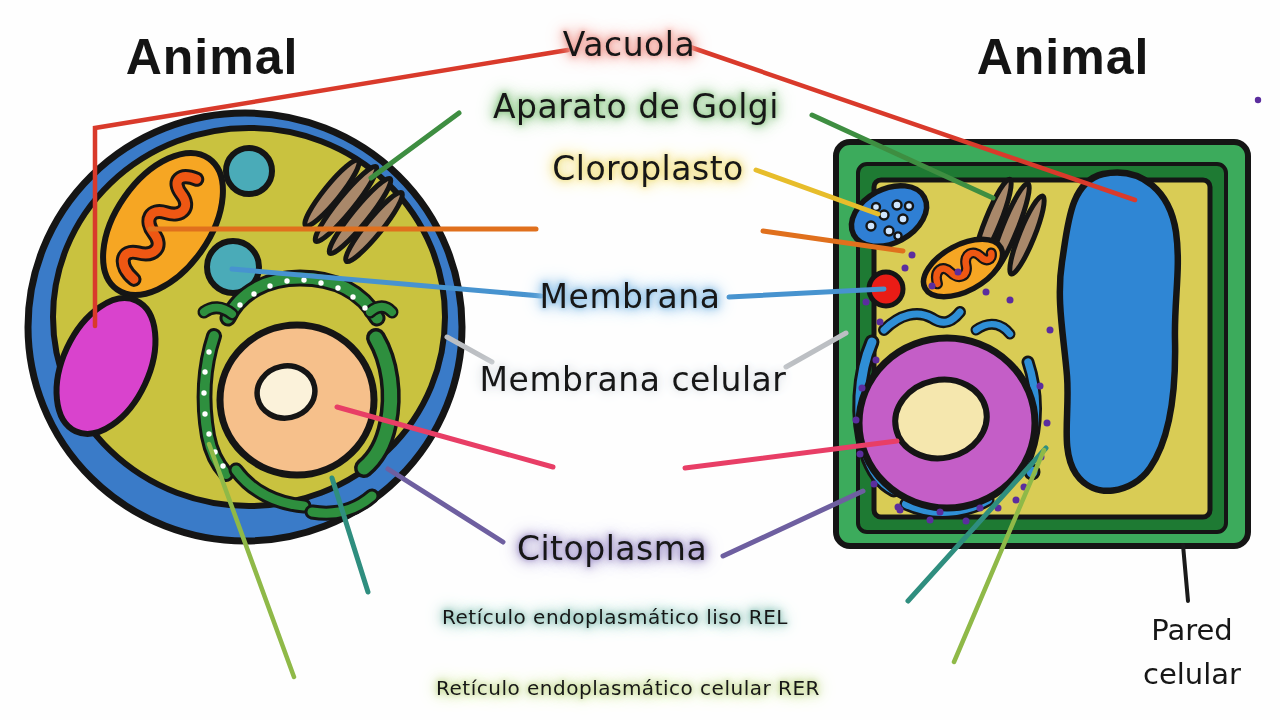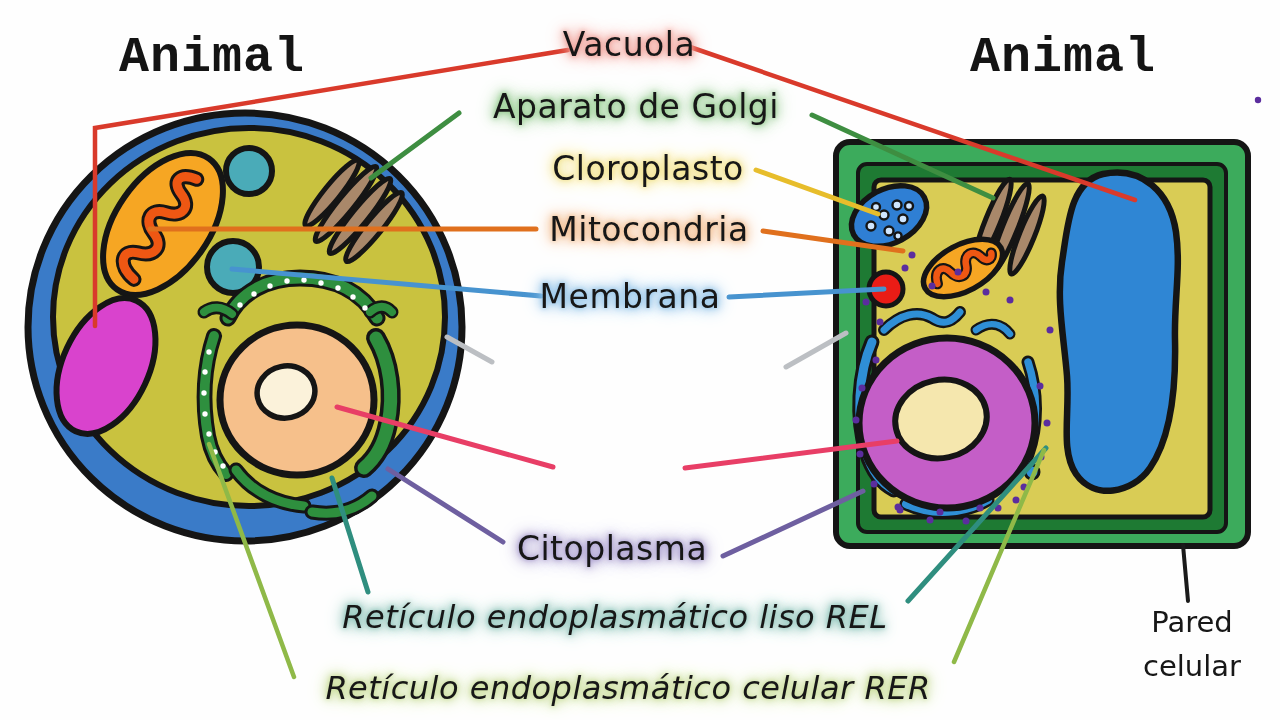--- a/index.html
+++ b/index.html
@@ -2,26 +2,26 @@
 <html><head>
 <meta charset="utf-8">
 <style>
   html,body{margin:0;padding:0;background:#ffffff;}
   .stage{position:relative;width:1280px;height:720px;background:#fefefe;overflow:hidden;
          font-family:"DejaVu Sans",sans-serif;}
   svg{position:absolute;left:0;top:0;}
   .lbl{position:absolute;transform:translate(-50%,-50%);white-space:nowrap;
        font-size:33px;color:#171717;font-weight:500;letter-spacing:.5px;
        text-shadow:0 0 4px var(--glow),0 0 8px var(--glow),0 0 14px var(--glow),0 0 20px var(--glow);}
-  .lbl.small{font-size:32px;font-style:italic;}
+  .lbl.small{font-size:20px;}
   .title{position:absolute;transform:translate(-50%,-50%);white-space:nowrap;
-         font-family:Liberation Mono, monospace;font-weight:bold;
+         font-family:Liberation Sans, sans-serif;font-weight:bold;
          font-size:50px;color:#141414;letter-spacing:1px;}
   .pared{position:absolute;transform:translate(-50%,0);width:170px;text-align:center;
-         font-size:29px;line-height:44px;color:#171717;}
+         font-size:29px;line-height:44px;color:#171717;margin-top:8px;}
 </style>
 </head>
 <body>
 
 <div class="stage">
 
 <svg width="1280" height="720" viewBox="0 0 1280 720">
 
   <g>
     <ellipse cx="245" cy="327" rx="217" ry="214" fill="#3a7bc8" stroke="#151515" stroke-width="7"></ellipse>
@@ -195,21 +195,21 @@
     <line x1="954" y1="662" x2="1044" y2="450" stroke="#8fb948" stroke-width="4.5"></line>
   </g>
 </svg>
 
 <div class="title" style="left:212px;top:57px;">Animal</div>
 <div class="title" style="left:1063px;top:57px;">Animal</div>
 
 <div class="lbl" style="left:636px;top:106px;--glow:#96cc90;">Aparato de Golgi</div>
 <div class="lbl" style="left:629px;top:44px;--glow:#ef9d94;">Vacuola</div>
 <div class="lbl" style="left:648px;top:168px;--glow:#f2e186;">Cloroplasto</div>
-<div class="lbl" style="left:649px;top:229px;--glow:#f3bf92;">Mitocondria</div>
 <div class="lbl" style="left:630px;top:296px;--glow:#92c3e8;">Membrana</div>
+<div class="lbl" style="left:633px;top:379px;--glow:#e8ebee;">Membrana celular</div>
 <div class="lbl" style="left:612px;top:548px;--glow:#a89cce;">Citoplasma</div>
 <div class="lbl small" style="left:615px;top:617px;--glow:#8ec4ba;">Retículo endoplasmático liso REL</div>
 <div class="lbl small" style="left:628px;top:688px;--glow:#c8dc96;">Retículo endoplasmático celular RER</div>
 
 <div class="pared" style="left:1192px;top:600px;">Pared celular</div>
 
 </div>
 
 </body></html>

